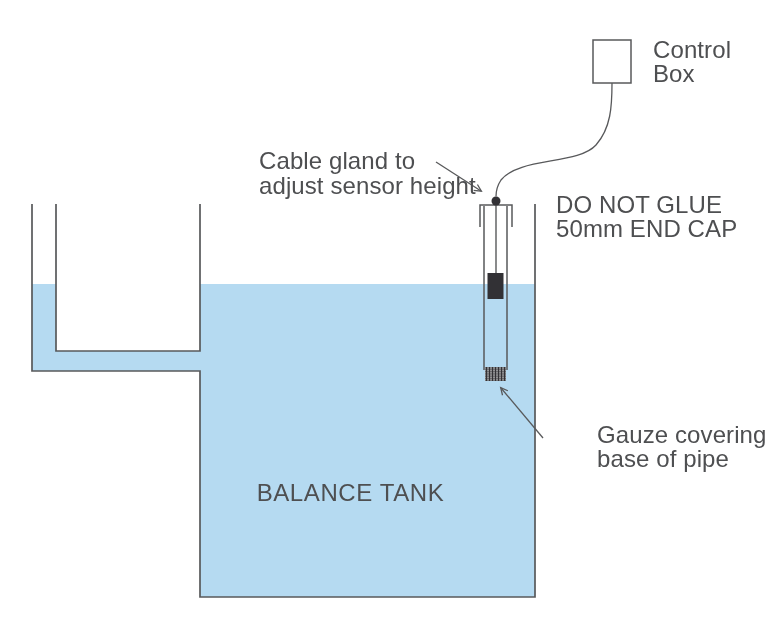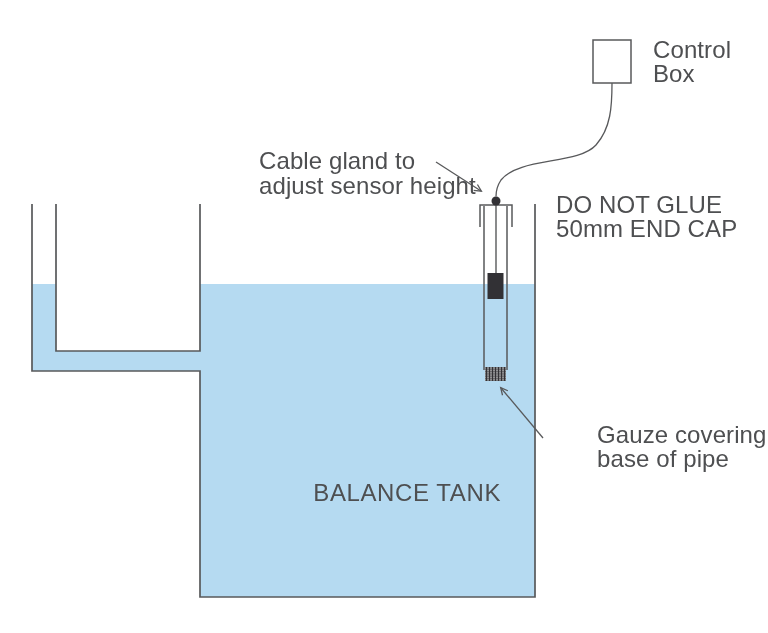--- a/index.html
+++ b/index.html
@@ -35,21 +35,21 @@
     font-size: 24px;
     line-height: 25px;
     white-space: pre-line;
     letter-spacing: 0.1px;
   }
   .lh24 { line-height: 24px; }
   .tank-caption {
     left: 200px;
     top: 480px;
     width: 301px;
-    text-align: right;
+    text-align: center;
     letter-spacing: 0.6px;
   }
 </style>
 </head>
 <body>
 
 <div class="canvas">
 
   <svg class="diagram" viewBox="0 0 768 633" xmlns="http://www.w3.org/2000/svg">
     <defs>

